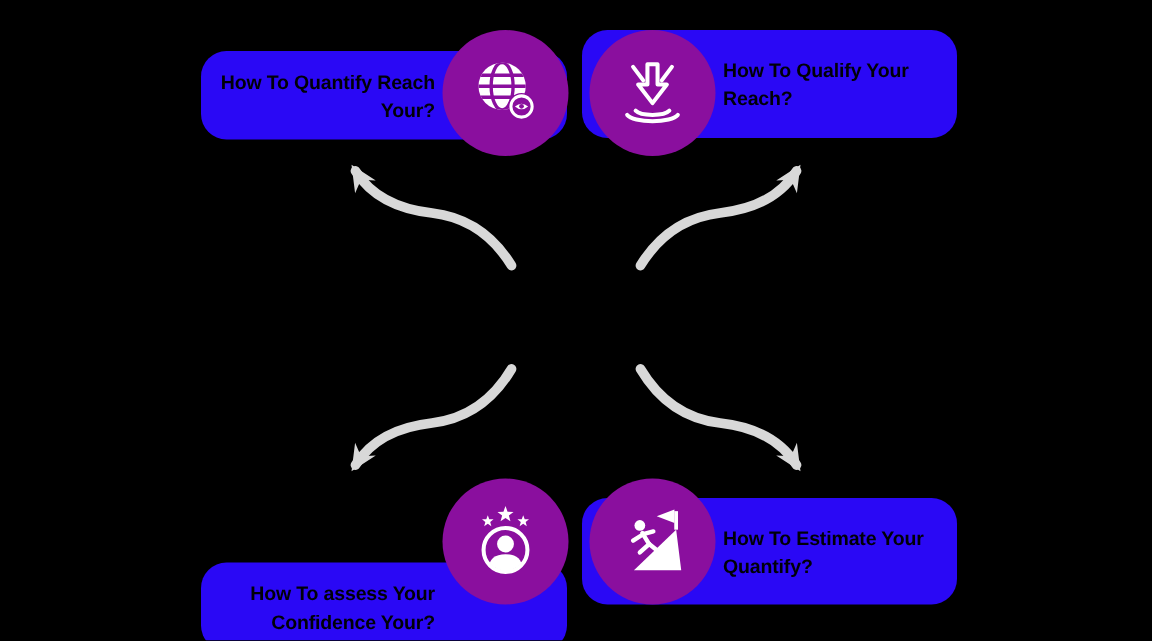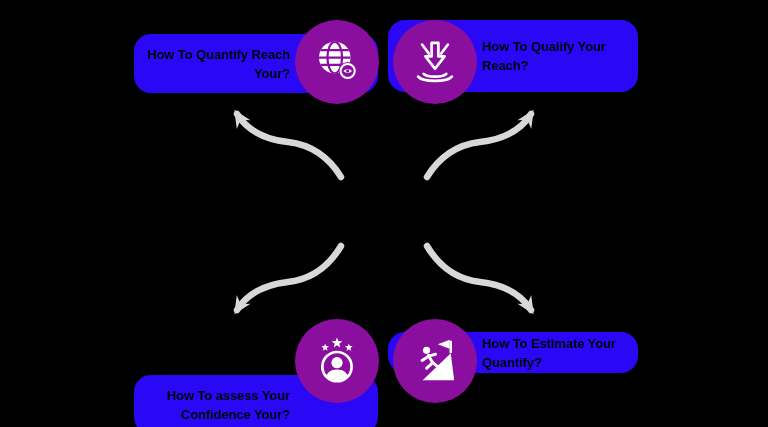--- a/index.html
+++ b/index.html
@@ -21,21 +21,21 @@
   .pad-right-card{text-align:left;padding:0 12px 0 94px;}
   .badge{
     position:absolute;width:84px;height:84px;border-radius:50%;
     background:var(--circle-purple,#8a0f9e);
     display:flex;align-items:center;justify-content:center;
   }
   .badge svg{width:54px;height:54px;display:block;}
   .pill-tl{left:134px;top:34px;width:244px;height:59px;}
   .pill-tr{left:388px;top:20px;width:250px;height:72px;}
   .pill-bl{left:134px;top:332px;width:244px;height:59px;margin-top:43px;}
-  .pill-br{left:388px;top:332px;width:250px;height:41px;}
+  .pill-br{left:388px;top:332px;width:250px;height:71px;}
   .badge-tl{left:295px;top:20px;}
   .badge-tr{left:393px;top:20px;}
   .badge-bl{left:295px;top:319px;}
   .badge-br{left:393px;top:319px;}
 </style>
 </head>
 <body>
 
 <div class="stage">
 

